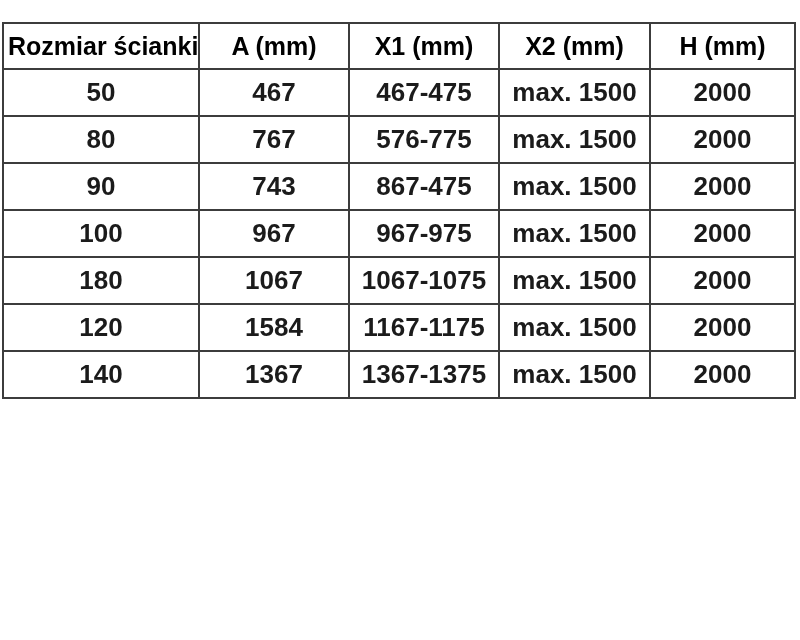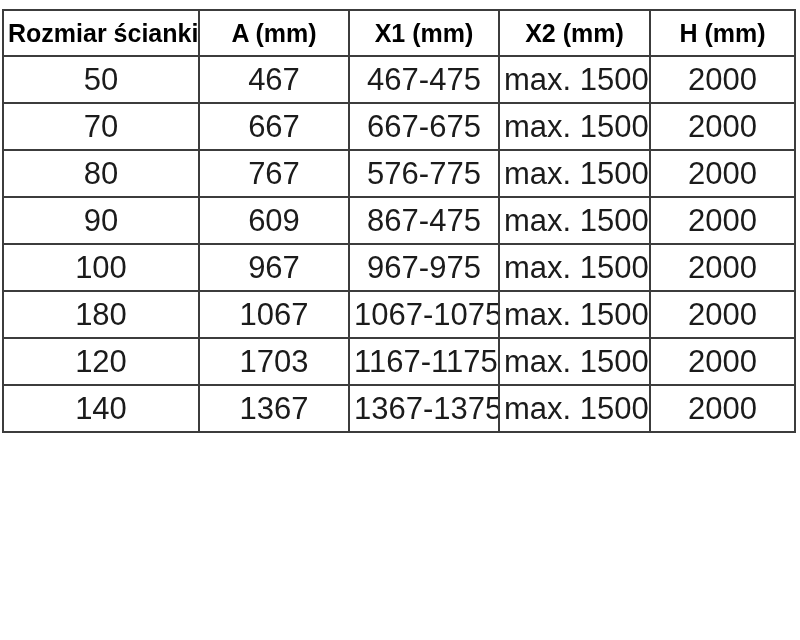--- a/index.html
+++ b/index.html
@@ -16,21 +16,21 @@
   .page{
     position:relative;
     width:800px;
     height:640px;
     background:var(--bg);
     overflow:hidden;
   }
   table.spec{
     position:absolute;
     left:2px;
-    top:9px;
+    top:22px;
     width:792px;
     border-collapse:collapse;
     table-layout:fixed;
     color:var(--text);
   }
   table.spec th,
   table.spec td{
     border:2px solid var(--border);
     text-align:center;
     vertical-align:middle;
@@ -39,22 +39,22 @@
     white-space:nowrap;
   }
   table.spec th{
     height:44px;
     font-size:25px;
     font-weight:bold;
     color:#000000;
   }
   table.spec td{
     height:45px;
-    font-size:31px;
-    font-weight:normal;
+    font-size:26px;
+    font-weight:bold;
   }
   col.c0{width:196px}
   col.c1{width:150px}
   col.c2{width:150px}
   col.c3{width:151px}
   col.c4{width:145px}
 </style>
 </head>
 <body>
 
@@ -78,57 +78,50 @@
       </thead>
     <tbody>
         <tr>
           <td>50</td>
           <td>467</td>
           <td>467-475</td>
           <td>max. 1500</td>
           <td>2000</td>
         </tr>
         <tr>
-          <td>70</td>
-          <td>667</td>
-          <td>667-675</td>
-          <td>max. 1500</td>
-          <td>2000</td>
-        </tr>
-        <tr>
           <td>80</td>
           <td>767</td>
           <td>576-775</td>
           <td>max. 1500</td>
           <td>2000</td>
         </tr>
         <tr>
           <td>90</td>
-          <td>609</td>
+          <td>743</td>
           <td>867-475</td>
           <td>max. 1500</td>
           <td>2000</td>
         </tr>
         <tr>
           <td>100</td>
           <td>967</td>
           <td>967-975</td>
           <td>max. 1500</td>
           <td>2000</td>
         </tr>
         <tr>
           <td>180</td>
           <td>1067</td>
           <td>1067-1075</td>
           <td>max. 1500</td>
           <td>2000</td>
         </tr>
         <tr>
           <td>120</td>
-          <td>1703</td>
+          <td>1584</td>
           <td>1167-1175</td>
           <td>max. 1500</td>
           <td>2000</td>
         </tr>
         <tr>
           <td>140</td>
           <td>1367</td>
           <td>1367-1375</td>
           <td>max. 1500</td>
           <td>2000</td>

